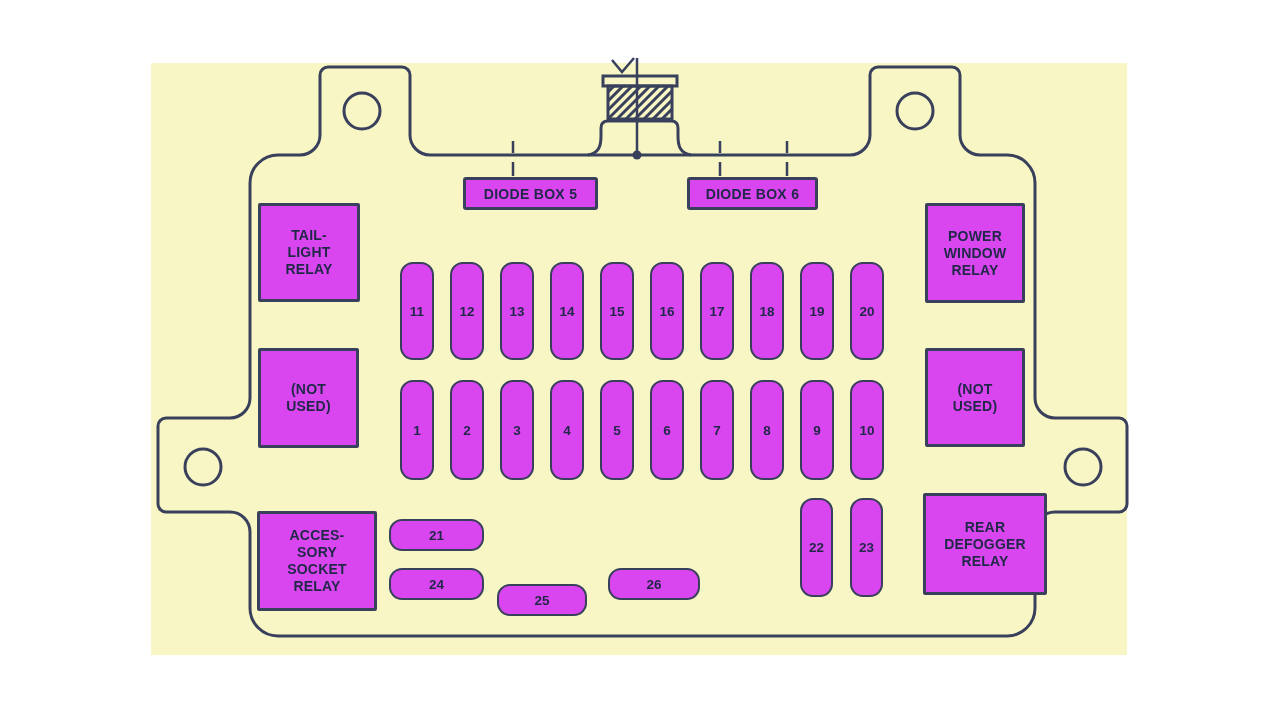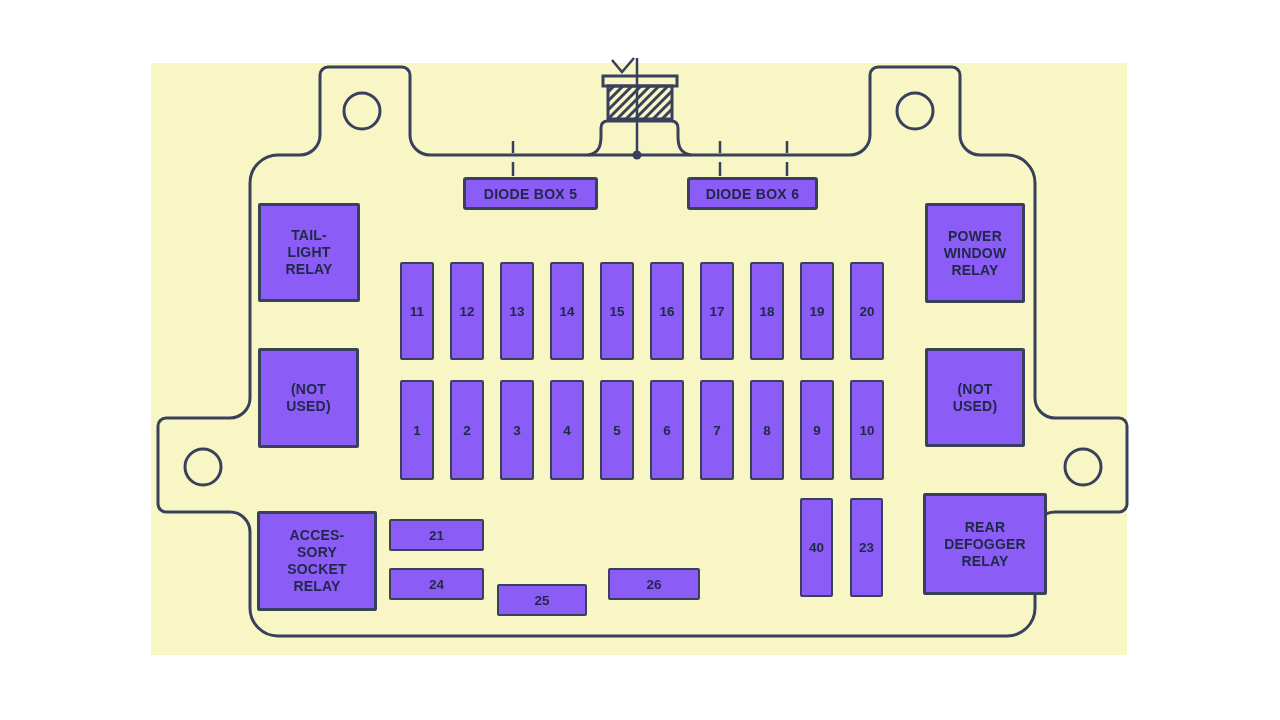--- a/index.html
+++ b/index.html
@@ -1,25 +1,25 @@
 <!DOCTYPE html>
 <html><head>
 <meta charset="utf-8">
 <style>
   html,body{margin:0;padding:0;background:#ffffff;}
   .stage{position:relative;width:1280px;height:720px;background:#ffffff;overflow:hidden;
          font-family:"Liberation Sans",sans-serif;}
   .panel{position:absolute;left:151px;top:63px;width:976px;height:592px;background:#f8f6c4;}
   .art{position:absolute;left:0;top:0;width:1280px;height:720px;}
-  .box{position:absolute;box-sizing:border-box;border:3px solid #39405c;background:#8b5cf6;
+  .box{position:absolute;box-sizing:border-box;border:3px solid #39405c;background:#d946ef;
        display:flex;align-items:center;justify-content:center;text-align:center;
        color:#1f2847;font-weight:bold;}
   .relay{font-size:14px;line-height:17px;white-space:pre-line;letter-spacing:0.2px;border-radius:2px;text-align:center;}
   .diode{font-size:14px;letter-spacing:0.3px;border-radius:3px;}
-  .fuse{font-size:13.5px;border-width:2.5px;border-radius:2px;}
+  .fuse{font-size:13.5px;border-width:2.5px;border-radius:13px;}
   .watermark{position:absolute;left:1079px;top:685px;width:184px;height:21px;background:#000000;
              color:#ffffff;border-radius:4px;display:flex;align-items:center;justify-content:center;
              font-weight:bold;font-style:italic;font-size:14px;letter-spacing:2.5px;}
 </style>
 </head>
 <body>
 
 <div class="stage">
 
   <div class="panel"></div>
@@ -128,21 +128,21 @@
   <div class="box fuse" style="left:450px;top:380px;width:34px;height:100px">2</div>
   <div class="box fuse" style="left:500px;top:380px;width:34px;height:100px">3</div>
   <div class="box fuse" style="left:550px;top:380px;width:34px;height:100px">4</div>
   <div class="box fuse" style="left:600px;top:380px;width:34px;height:100px">5</div>
   <div class="box fuse" style="left:650px;top:380px;width:34px;height:100px">6</div>
   <div class="box fuse" style="left:700px;top:380px;width:34px;height:100px">7</div>
   <div class="box fuse" style="left:750px;top:380px;width:34px;height:100px">8</div>
   <div class="box fuse" style="left:800px;top:380px;width:34px;height:100px">9</div>
   <div class="box fuse" style="left:850px;top:380px;width:34px;height:100px">10</div>
 
-  <div class="box fuse" style="left:800px;top:498px;width:33px;height:99px">40</div>
+  <div class="box fuse" style="left:800px;top:498px;width:33px;height:99px">22</div>
   <div class="box fuse" style="left:850px;top:498px;width:33px;height:99px">23</div>
 
   <div class="box fuse" style="left:389px;top:519px;width:95px;height:32px">21</div>
   <div class="box fuse" style="left:389px;top:568px;width:95px;height:32px">24</div>
   <div class="box fuse" style="left:497px;top:584px;width:90px;height:32px">25</div>
   <div class="box fuse" style="left:608px;top:568px;width:92px;height:32px">26</div>
 
 
 </div>
 

